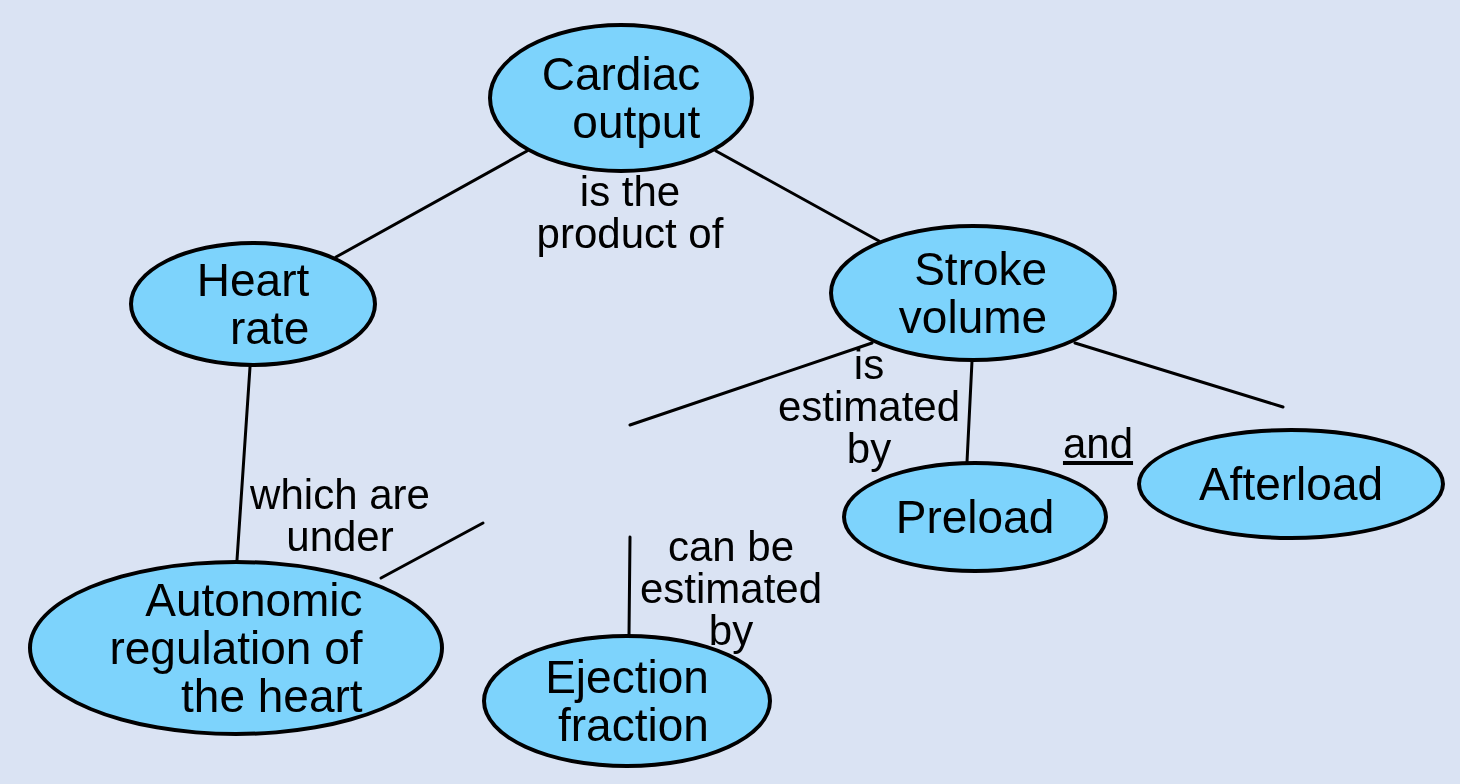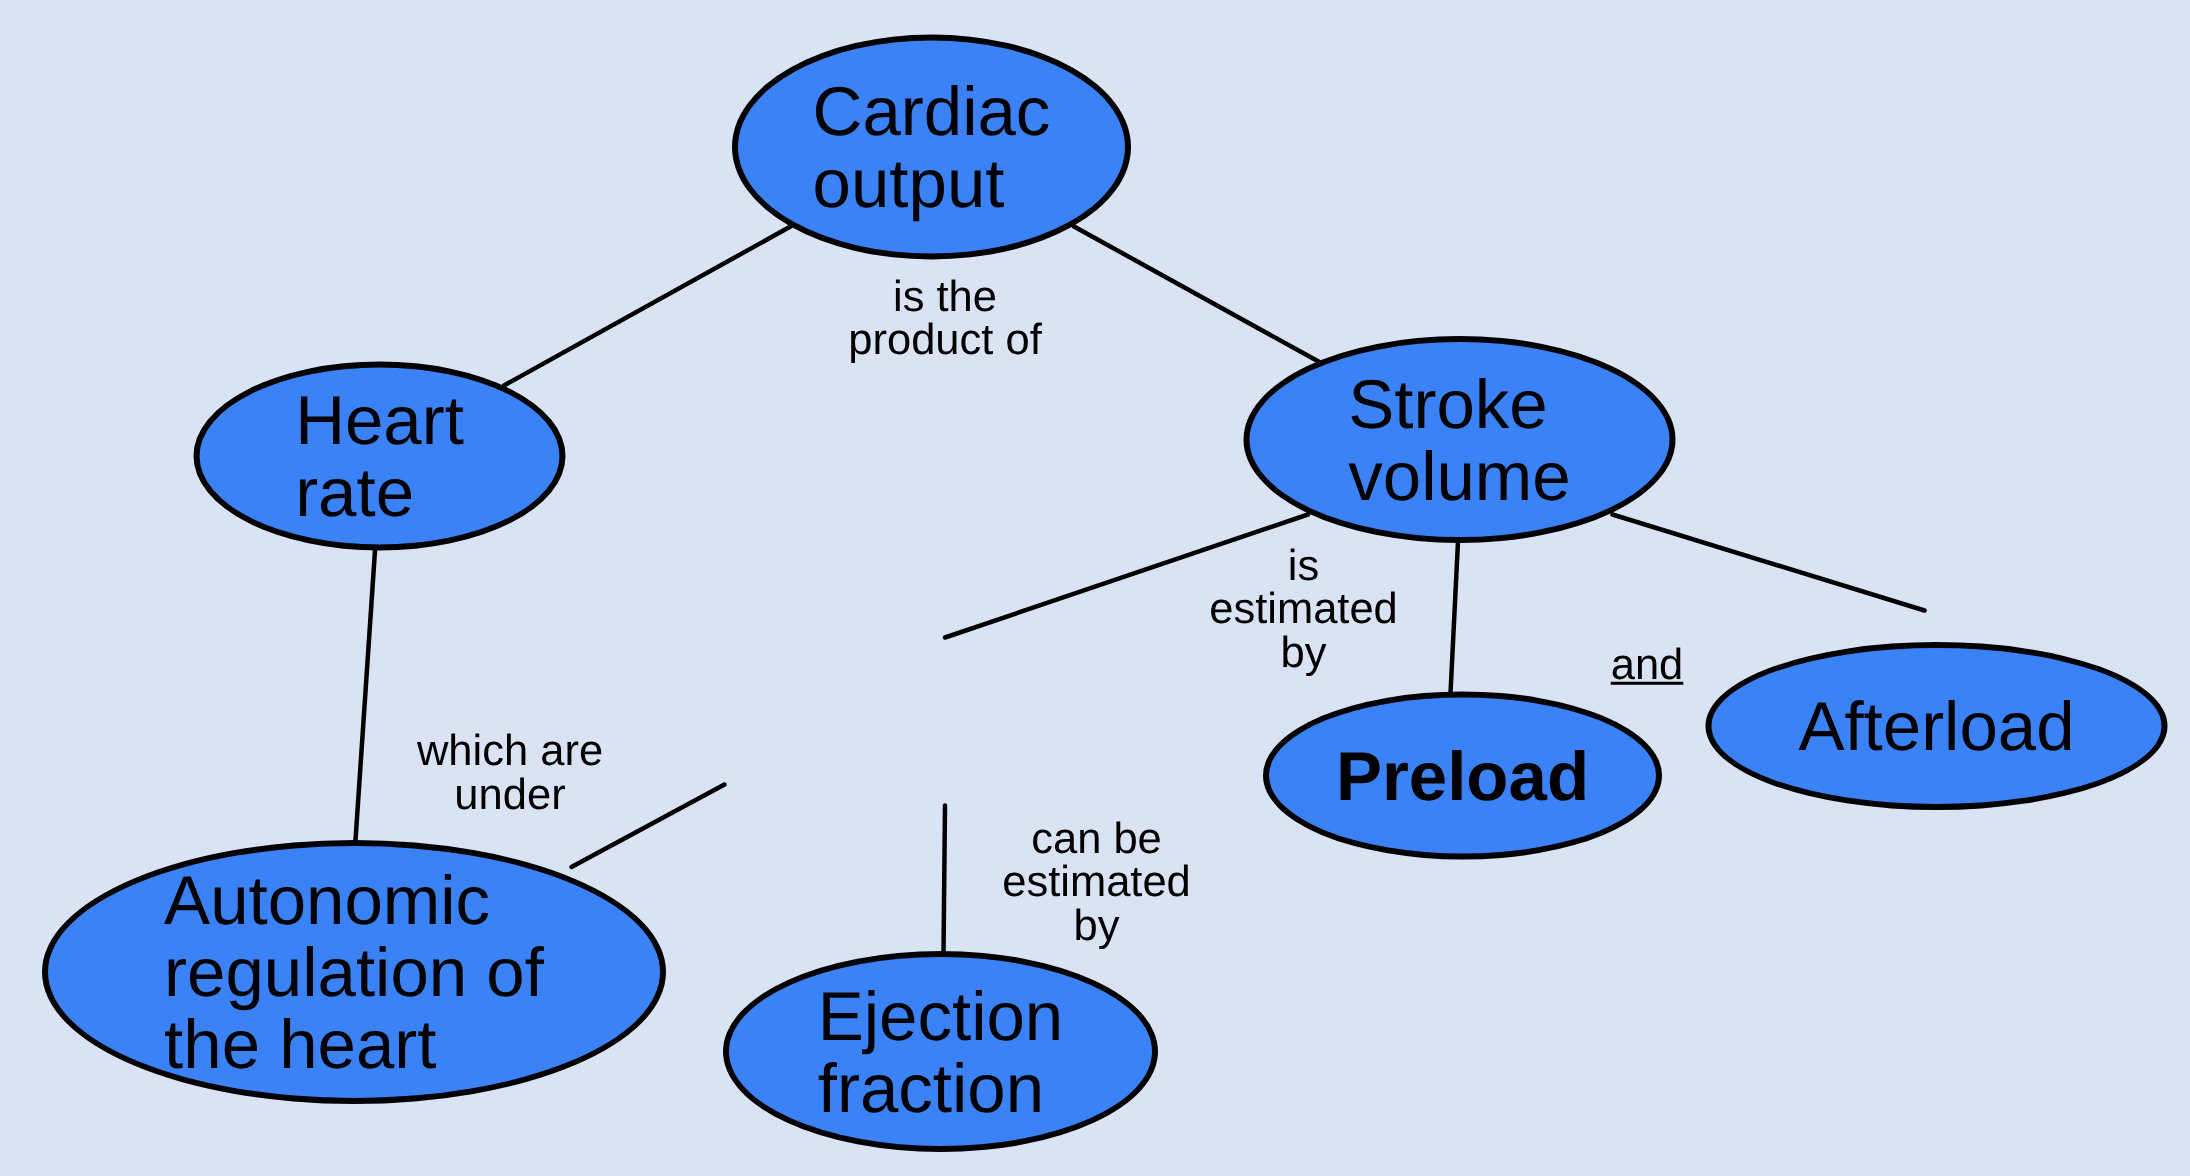--- a/index.html
+++ b/index.html
@@ -18,49 +18,49 @@
   #edges {
     position: absolute;
     left: 0;
     top: 0;
     width: 1460px;
     height: 784px;
   }
   .node {
     position: absolute;
     box-sizing: border-box;
-    background: #3b82f6;
+    background: #7dd3fc;
     border: 4px solid #000;
     border-radius: 50%;
     display: flex;
     align-items: center;
     justify-content: center;
-    text-align: left;
+    text-align: right;
   }
   .node .node-label {
     white-space: pre-line;
     font-size: 46px;
     line-height: 1.05;
     letter-spacing: 0px;
   }
   .edge-label {
     position: absolute;
     transform: translate(-50%, -50%);
     text-align: center;
     white-space: pre-line;
-    font-size: 29px;
+    font-size: 42px;
     line-height: 1.0;
   }
 
   
   #node-cardiac-output    { left: 488px;  top: 23px;  width: 266px; height: 150px; }
   #node-heart-rate        { left: 129px;  top: 241px; width: 248px; height: 126px; }
   #node-stroke-volume     { left: 829px;  top: 224px; width: 288px; height: 138px; }
   #node-contractility     { left: 433px;  top: 424px; width: 390px; height: 114px; }
-  #node-preload           { left: 842px;  top: 461px; width: 266px; height: 112px; font-weight: bold; }
+  #node-preload           { left: 842px;  top: 461px; width: 266px; height: 112px; }
   #node-afterload         { left: 1137px; top: 428px; width: 308px; height: 112px; }
   #node-autonomic         { left: 28px;   top: 560px; width: 416px; height: 176px; }
   #node-ejection-fraction { left: 482px;  top: 634px; width: 290px; height: 134px; }
 
   
   #label-product    { left: 630px;  top: 213px; }
   #label-determined { left: 869px;  top: 407px; }
   #label-and        { left: 1098px; top: 444px; text-decoration: underline; }
   #label-under      { left: 340px;  top: 516px; }
   #label-estimated  { left: 731px;  top: 589px; }

